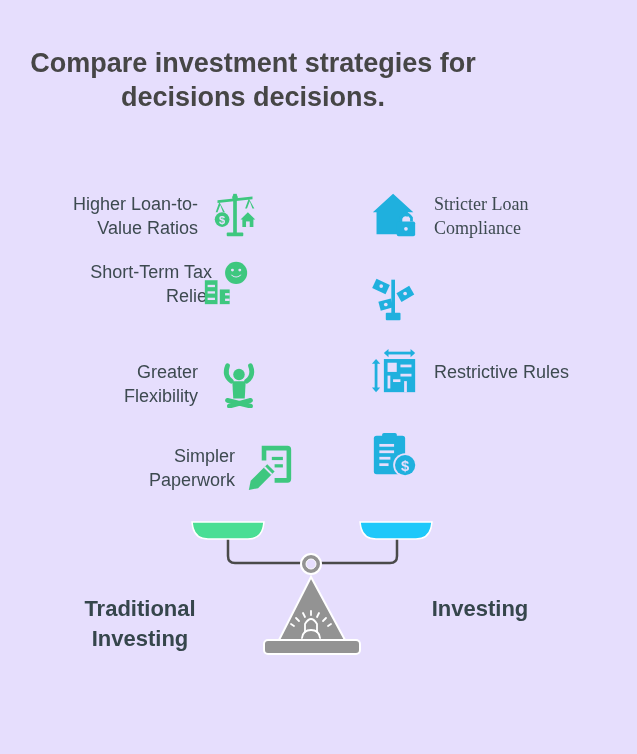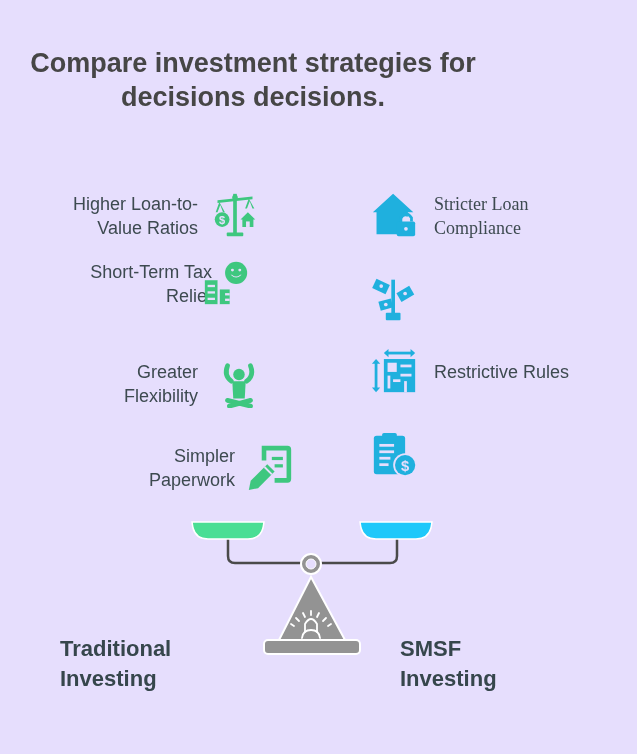--- a/index.html
+++ b/index.html
@@ -10,21 +10,21 @@
   .title {
     position:absolute; left:0; top:46px; width:506px; text-align:center;
     font-size:27px; font-weight:bold; color:#464646; line-height:34px;
   }
   .item { position:absolute; font-size:18px; line-height:24px; color:#3d4a50; }
   .left .item-text { text-align:right; }
   .item-text { position:absolute; }
   .icon { position:absolute; width:46px; height:46px; }
   .col-label {
     position:absolute; font-size:22px; font-weight:bold; line-height:30px;
-    color:#36464c; text-align:left;margin-top:40px;
+    color:#36464c; text-align:center;
   }
 </style>
 </head>
 <body>
 
 <div class="title">
   <div>Compare investment strategies for</div>
   <div>decisions decisions.</div>
 </div>
 
@@ -201,15 +201,14 @@
     <line x1="291" y1="624" x2="294" y2="626"></line>
     <line x1="331" y1="624" x2="328" y2="626"></line>
   </g>
 </svg>
 
 <div class="col-label" style="left:60px;top:594px;width:160px;">
   <div>Traditional</div>
   <div>Investing</div>
 </div>
 <div class="col-label" style="left:400px;top:594px;width:160px;">
-  <div>SMSF</div>
   <div>Investing</div>
 </div>
 
 </body></html>

